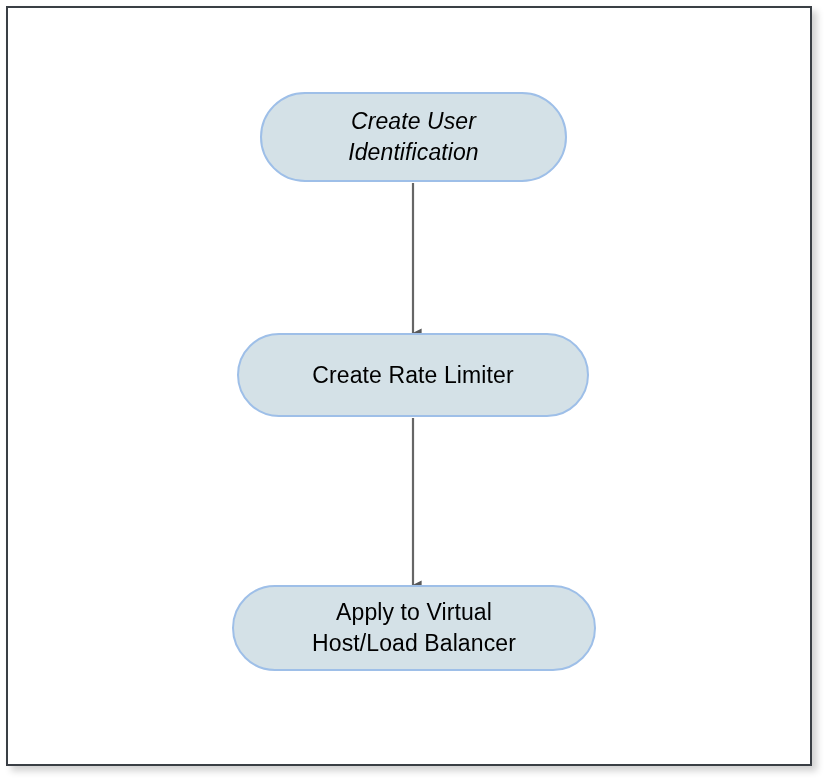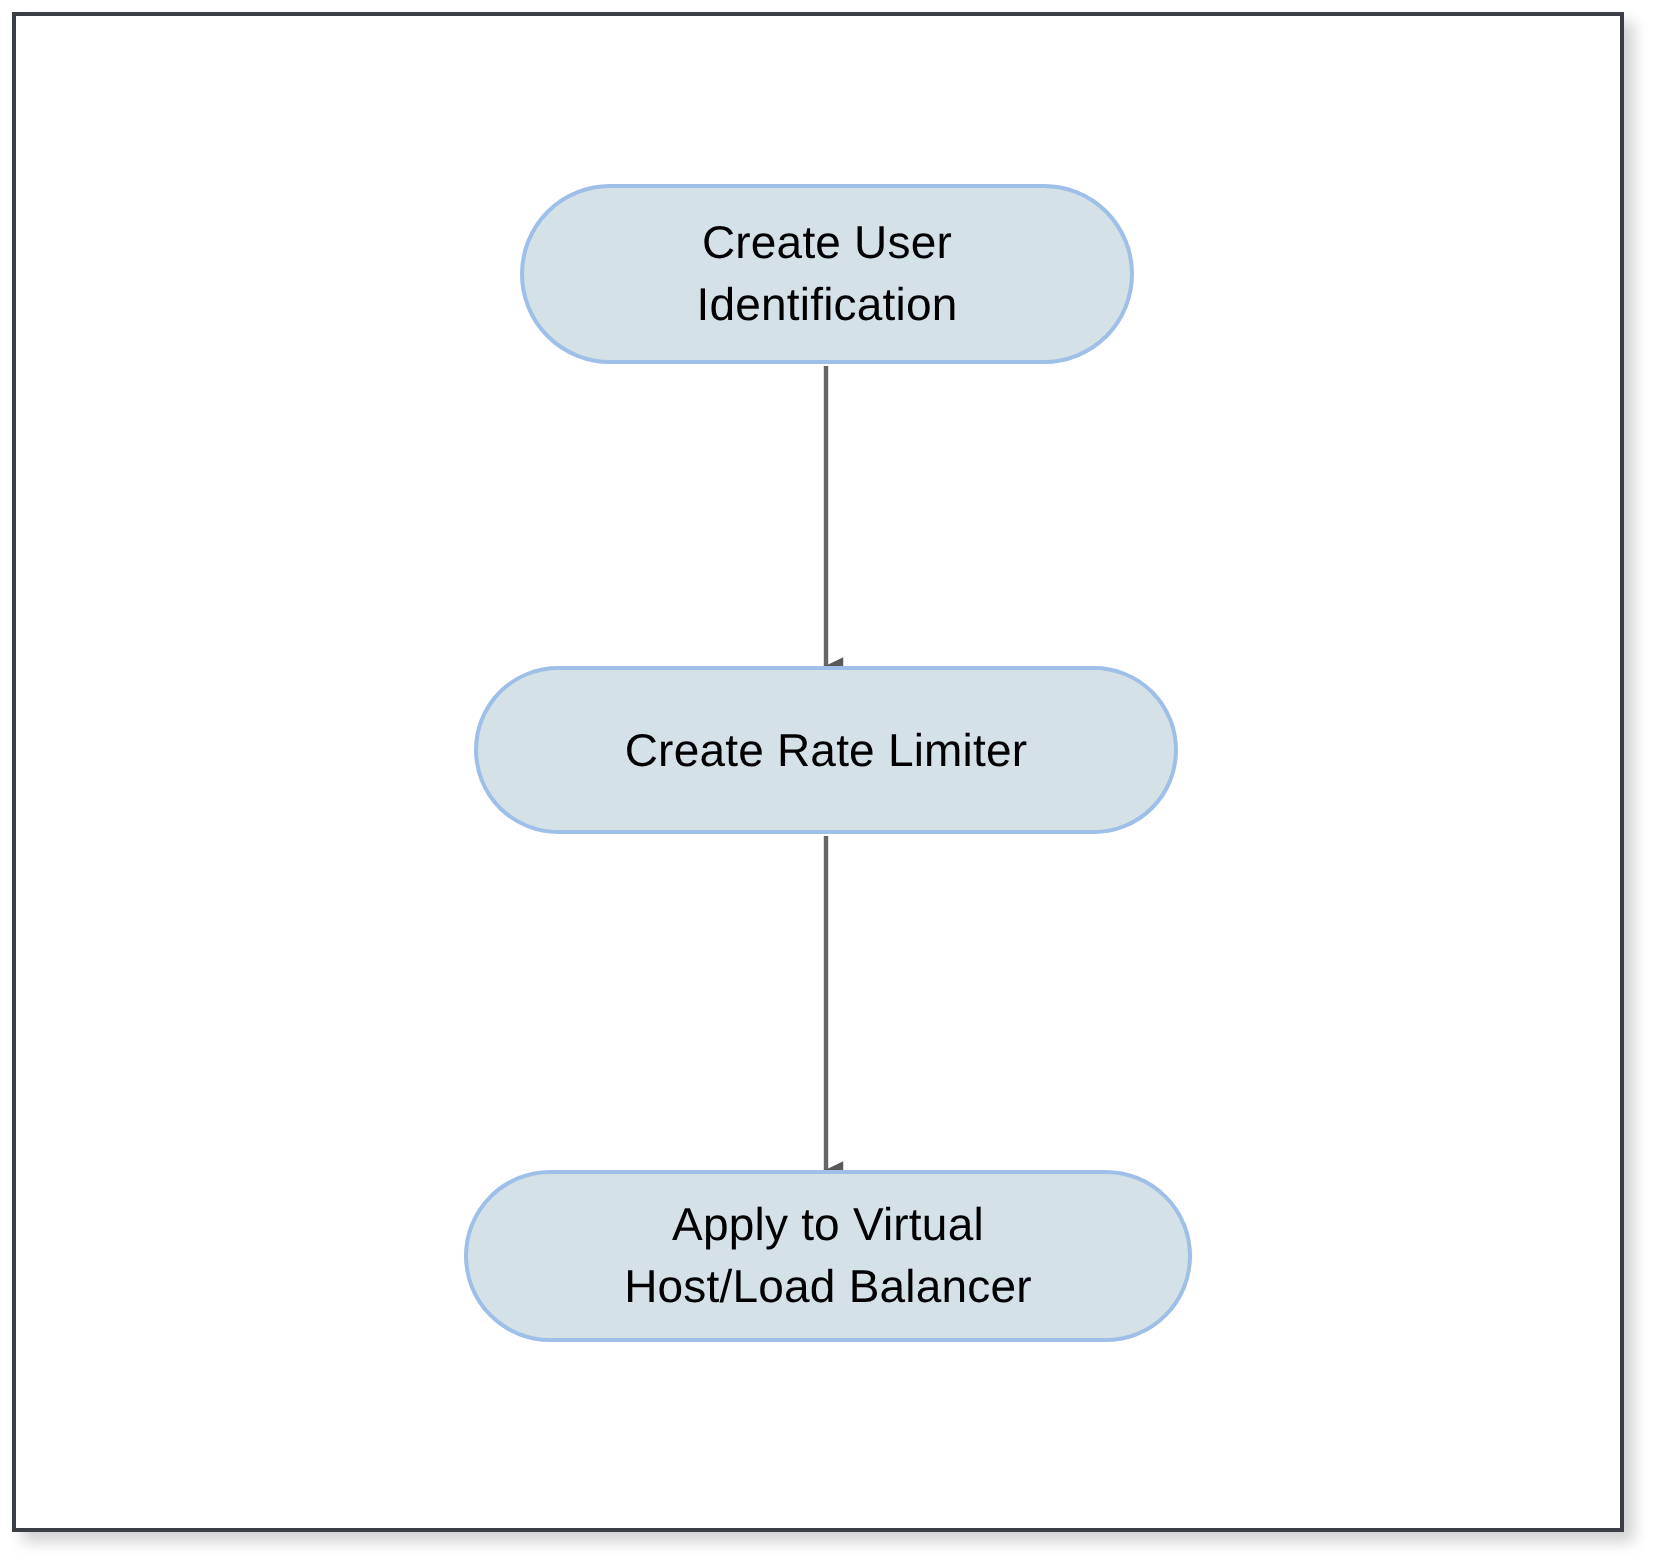--- a/index.html
+++ b/index.html
@@ -63,21 +63,21 @@
     font-family: "Liberation Sans", sans-serif;
   }
   .node .node-label {
     display: block;
     padding: 0 16px;
     white-space: pre-line;
   }
 
   
   #node-create-user-identification {
-    left: 252px;   top: 84px;   width: 307px;  height: 90px;
+    left: 252px;   top: 84px;   width: 307px;  height: 90px; font-style: italic;
   }
   #node-create-rate-limiter {
     left: 229px;   top: 325px;  width: 352px;  height: 84px;
   }
   #node-apply-to-virtual-host {
     left: 224px;   top: 577px;  width: 364px;  height: 86px;
   }
 </style>
 </head>
 <body>

